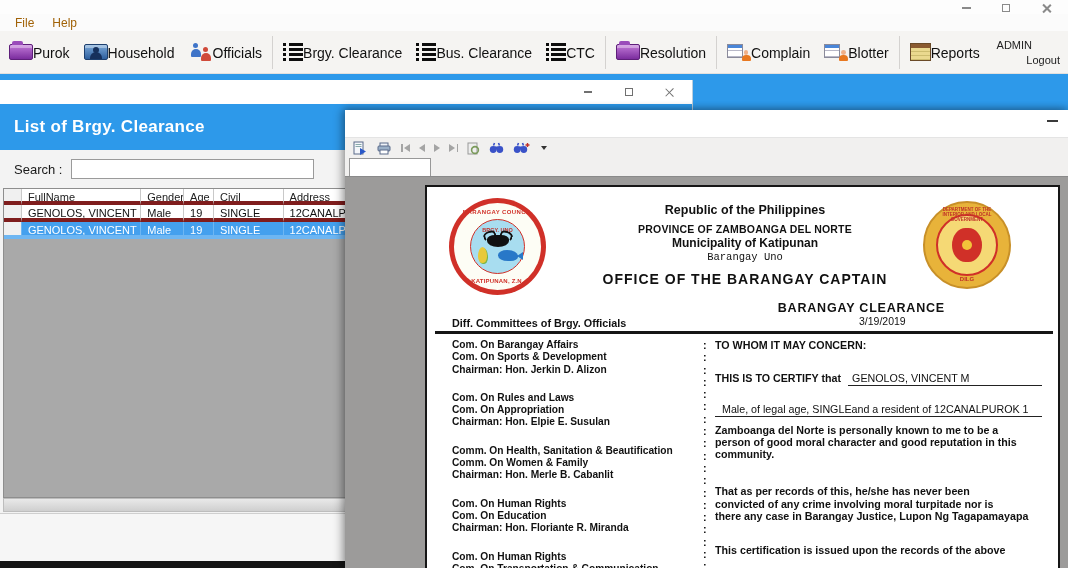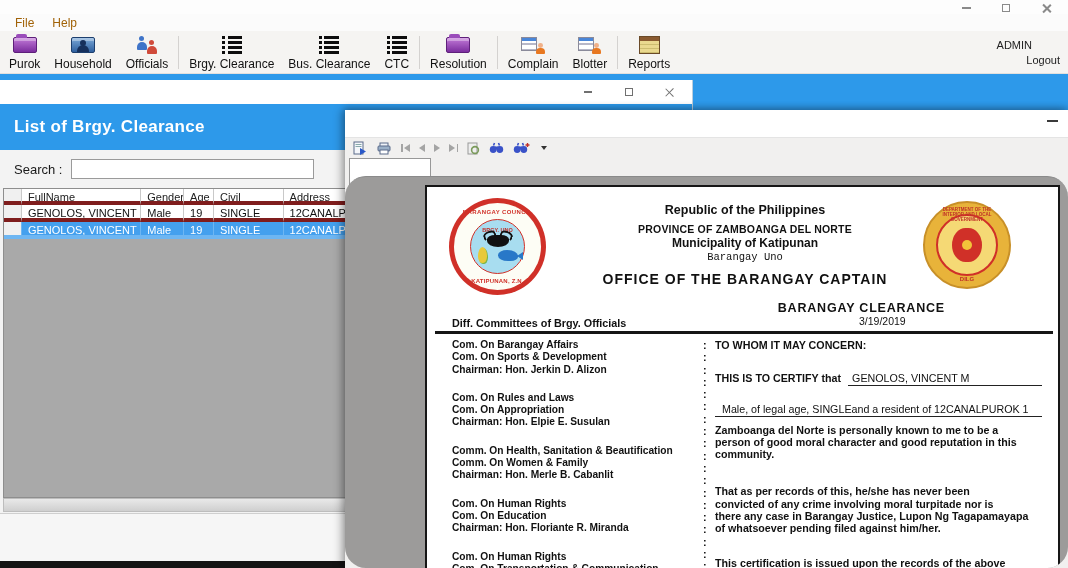--- a/index.html
+++ b/index.html
@@ -13,21 +13,21 @@
   .ctl-min { width:9px; height:2px; background:#8a8a8a; }
   .ctl-max { width:8px; height:8px; border:1px solid #8a8a8a; }
   .ctl-close { position:relative; width:9px; height:9px; }
   .ctl-close::before,.ctl-close::after { content:""; position:absolute; left:4px; top:0; width:1.5px; height:11px; background:#8a8a8a; }
   .ctl-close::before { transform:rotate(45deg);} .ctl-close::after { transform:rotate(-45deg);}
 
   .menubar { position:absolute; left:0; top:14px; width:1068px; height:17px; background:#fbfbfb; display:flex; align-items:center; padding-left:6px; font-size:12px; color:#a16207; }
   .menu-item { padding:1px 9px; }
 
   .toolbar { position:absolute; left:0; top:31px; width:1068px; height:43px; background:#f5f4f2; border-bottom:1px solid #e2e0de; display:flex; align-items:stretch; padding:1px 2px 0 2px; }
-  .tb-btn { display:flex; flex-direction:column; align-items:center; justify-content:flex-end; padding:2px 7px 2px; font-size:12px; color:#111; }
+  .tb-btn { display:flex; flex-direction:row; align-items:center; justify-content:flex-end; padding:2px 7px 2px; font-size:14px; color:#111; }
   .tb-icon { height:25px; display:flex; align-items:center; justify-content:center; margin-bottom:1px; position:relative; }
   .tb-sep { width:1px; background:#d4d2d0; margin:4px 3px; }
   .tb-right { position:absolute; right:6px; top:8px; text-align:right; font-size:11px; color:#222; }
   .tb-user { margin-right:30px; margin-bottom:3px; }
   .tb-logout { margin-right:2px; }
 
   
   .folder-purple { width:24px; height:16px; border-radius:2px; background:linear-gradient(#c27ad8,#7b2d9e); border:1px solid #5e1f7a; box-shadow:inset 0 3px 0 rgba(255,255,255,.35); position:relative; }
   .folder-purple::before { content:""; position:absolute; top:-4px; left:2px; width:11px; height:4px; background:#9a4cba; border-radius:2px 2px 0 0; }
   .folder-blue { width:24px; height:16px; border-radius:2px; background:linear-gradient(#7aa8d8,#2e5f9e); border:1px solid #1d3f6e; box-shadow:inset 0 3px 0 rgba(255,255,255,.35); position:relative; }
@@ -88,21 +88,21 @@
   .rw-min { position:absolute; right:10px; top:10px; width:11px; height:2px; background:#3a3a3a; }
   .rw-toolbar { height:20px; display:flex; align-items:center; gap:9px; padding-left:8px; background:#f1f0ef; }
   .cr-ic { display:flex; align-items:center; justify-content:center; height:16px; }
   .navgrp { display:flex; align-items:center; gap:1.5px; }
   .tri-l { width:0; height:0; border-top:4px solid transparent; border-bottom:4px solid transparent; border-right:6px solid #a4a4a4; }
   .tri-r { width:0; height:0; border-top:4px solid transparent; border-bottom:4px solid transparent; border-left:6px solid #a4a4a4; }
   .nbar { width:1.6px; height:8px; background:#a4a4a4; }
   .caret { width:0; height:0; border-left:3.5px solid transparent; border-right:3.5px solid transparent; border-top:4px solid #333; margin-left:2px; }
   .rw-tabrow { height:18px; padding-left:4px; background:#f1f0ef; }
   .rw-tab { display:inline-block; background:#fff; border:1px solid #989898; border-bottom:none; font-size:11px; padding:18px 10px 3px; color:#111; }
-  .rw-content { position:absolute; left:0; top:66px; width:723px; height:392px; background:#9c9b9a; border-top:1px solid #8a8a8a; overflow:hidden;border-radius:21px; }
+  .rw-content { position:absolute; left:0; top:66px; width:723px; height:392px; background:#9c9b9a; border-top:1px solid #8a8a8a; overflow:hidden; }
 
   
   .page { position:absolute; left:80px; top:8px; width:635px; height:430px; background:#fff; border:2px solid #161616; }
   .seal-left { position:absolute; left:22px; top:11px; width:97px; height:97px; border-radius:50%; background:#d03028; display:flex; align-items:center; justify-content:center; }
   .seal-left .ring { width:87px; height:87px; border-radius:50%; background:#fdfdf5; position:relative; display:flex; align-items:center; justify-content:center; }
   .seal-left .core { width:55px; height:55px; border-radius:50%; background:#a8ddf0; border:1px solid #d03028; position:relative; }
   .sl-top { position:absolute; top:6px; left:0; width:100%; text-align:center; font-size:6px; font-weight:bold; color:#d03028; letter-spacing:.4px; }
   .sl-bot { position:absolute; bottom:6px; left:0; width:100%; text-align:center; font-size:6px; font-weight:bold; color:#d03028; letter-spacing:.2px; }
   .sl-brgy { position:absolute; top:7px; left:0; width:100%; text-align:center; font-size:5.5px; font-weight:bold; color:#c03028; }
   .carabao { position:absolute; left:16px; top:15px; width:22px; height:12px; background:#111; border-radius:40% 40% 55% 55%; }
@@ -476,21 +476,20 @@
         <div class="rline resident-line">Male, of legal age, SINGLEand a resident of 12CANALPUROK 1</div>
         <div class="para para1" id="para1">
             <div class="rline">Zamboanga del Norte is personally known to me to be a</div>
             <div class="rline">person of good moral character and good reputation in this</div>
             <div class="rline">community.</div>
           </div>
         <div class="para para2" id="para2">
             <div class="rline">That as per records of this, he/she has never been</div>
             <div class="rline">convicted of any crime involving moral turpitade nor is</div>
             <div class="rline">there any case in Barangay Justice, Lupon Ng Tagapamayapa</div>
-            <div class="rline">of whatsoever pending filed against him/her.</div>
           </div>
         <div class="para para3" id="para3">
             <div class="rline">This certification is issued upon the records of the above</div>
           </div>
       </div>
 
     </div>
   </div>
 </div>
 

